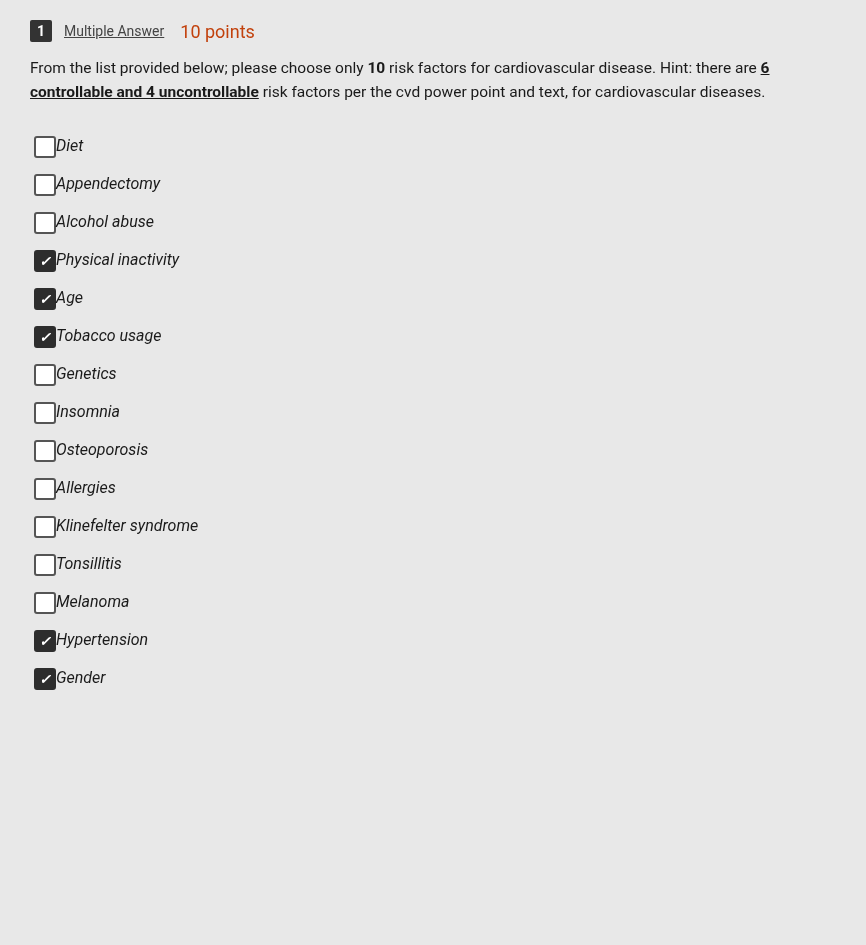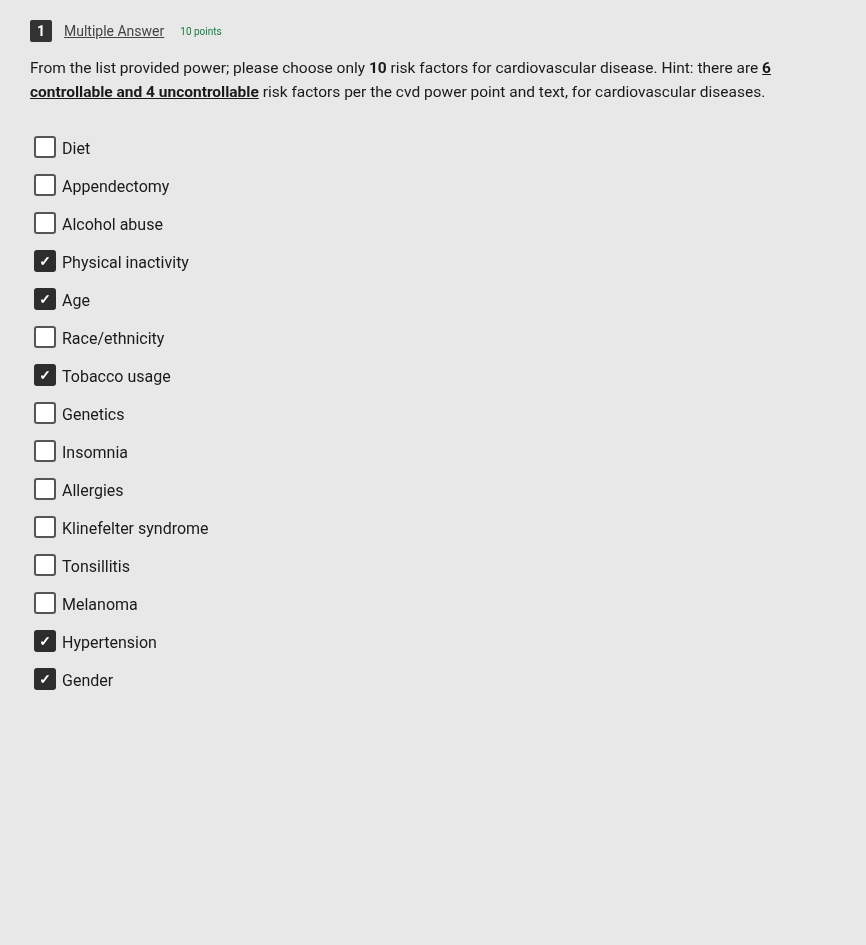--- a/index.html
+++ b/index.html
@@ -39,22 +39,22 @@
       flex-shrink: 0;
     }
 
     .question-type {
       font-size: 14px;
       color: #444;
       text-decoration: underline;
     }
 
     .question-points {
-      font-size: 10px;
-      color: #15803d;
+      font-size: 18px;
+      color: #c2410c;
       margin-left: 4px;
     }
 
     .question-text {
       font-size: 15.5px;
       line-height: 1.55;
       color: #1a1a1a;
       margin-bottom: 24px;
       max-width: 820px;
     }
@@ -69,24 +69,25 @@
     }
 
     .options-list {
       display: flex;
       flex-direction: column;
       gap: 0px;
     }
 
     .option-item {
       display: flex;
-      align-items: flex-end;
-      gap: 6px;
+      align-items: flex-start;
+      gap: 0;
       padding: 8px 4px;
       cursor: pointer;
+      font-style: italic;
     }
 
     .checkbox {
       width: 22px;
       height: 22px;
       border: 2px solid #555;
       border-radius: 3px;
       display: flex;
       align-items: center;
       justify-content: center;
@@ -116,21 +117,21 @@
 <body>
 
 <div>
   <div class="question-header">
     <div class="question-number">1</div>
     <span class="question-type">Multiple Answer</span>
     <span class="question-points">10 points</span>
   </div>
 
   <div class="question-text">
-    <span>From the list provided power; please choose only </span><strong>10</strong><span> risk factors for cardiovascular disease. Hint: there are </span><u><strong>6 controllable and 4 uncontrollable</strong></u><span> risk factors per the cvd power point and text, for cardiovascular diseases.</span>
+    <span>From the list provided below; please choose only </span><strong>10</strong><span> risk factors for cardiovascular disease. Hint: there are </span><u><strong>6 controllable and 4 uncontrollable</strong></u><span> risk factors per the cvd power point and text, for cardiovascular diseases.</span>
   </div>
 
   <div class="options-list" id="options-list">
   <div class="option-item">
         <div class="checkbox"></div>
         <span class="option-label">Diet</span>
       </div>
       <div class="option-item">
         <div class="checkbox"></div>
         <span class="option-label">Appendectomy</span>
@@ -141,34 +142,34 @@
       </div>
       <div class="option-item">
         <div class="checkbox checked"></div>
         <span class="option-label">Physical inactivity</span>
       </div>
       <div class="option-item">
         <div class="checkbox checked"></div>
         <span class="option-label">Age</span>
       </div>
       <div class="option-item">
-        <div class="checkbox"></div>
-        <span class="option-label">Race/ethnicity</span>
-      </div>
-      <div class="option-item">
         <div class="checkbox checked"></div>
         <span class="option-label">Tobacco usage</span>
       </div>
       <div class="option-item">
         <div class="checkbox"></div>
         <span class="option-label">Genetics</span>
       </div>
       <div class="option-item">
         <div class="checkbox"></div>
         <span class="option-label">Insomnia</span>
+      </div>
+      <div class="option-item">
+        <div class="checkbox"></div>
+        <span class="option-label">Osteoporosis</span>
       </div>
       <div class="option-item">
         <div class="checkbox"></div>
         <span class="option-label">Allergies</span>
       </div>
       <div class="option-item">
         <div class="checkbox"></div>
         <span class="option-label">Klinefelter syndrome</span>
       </div>
       <div class="option-item">

